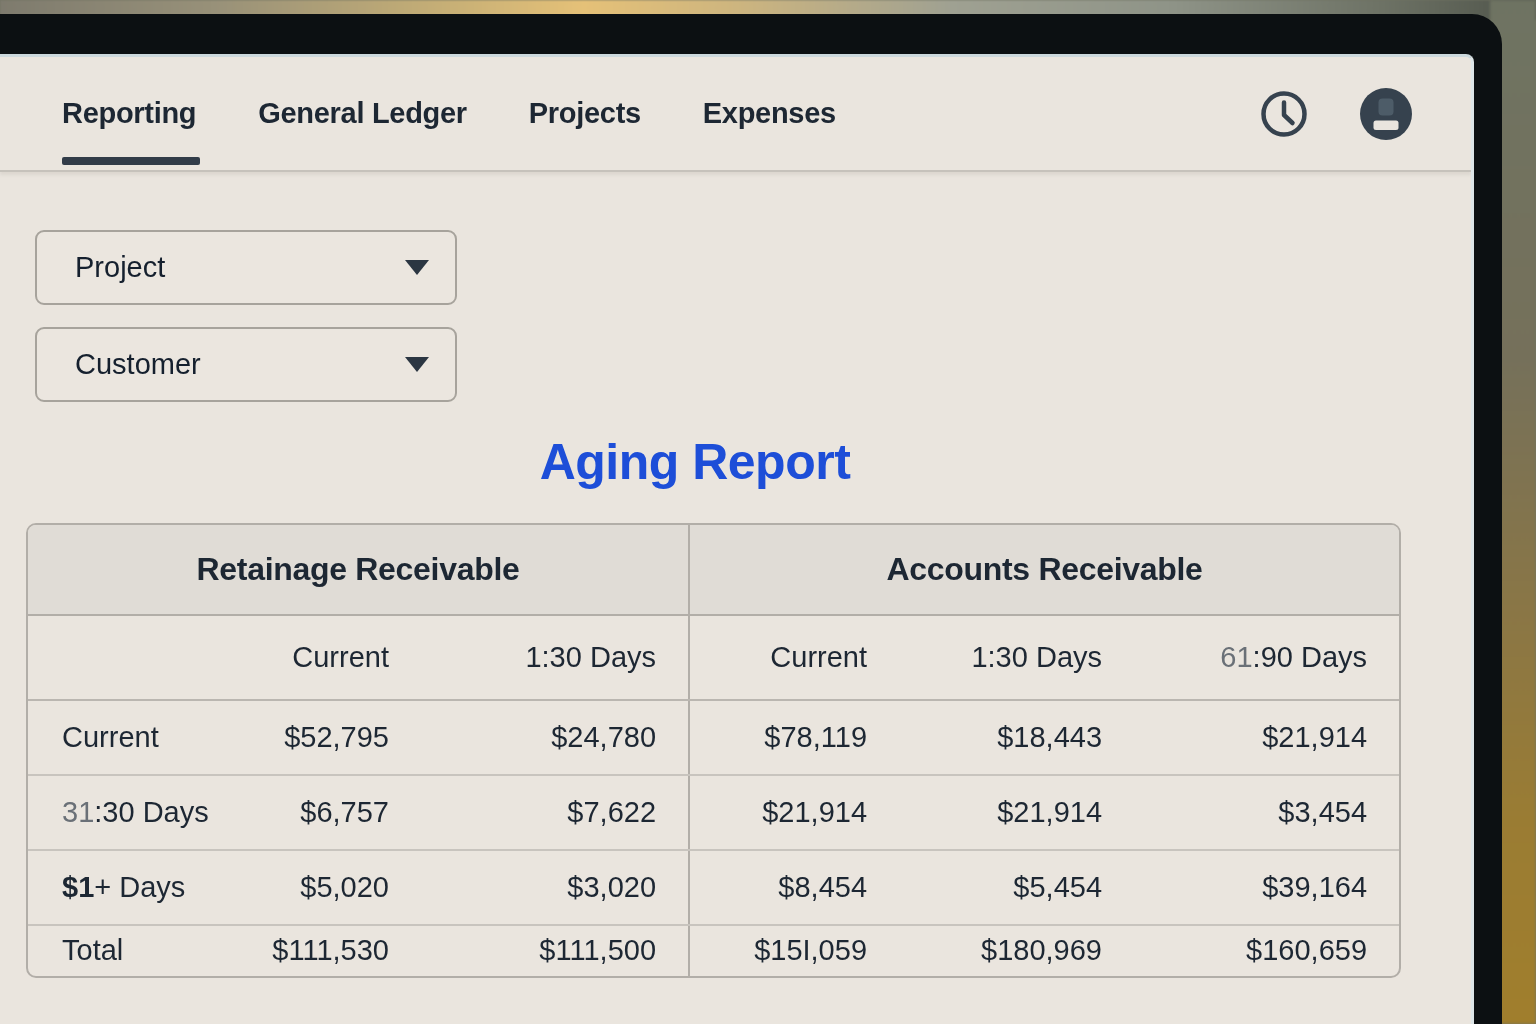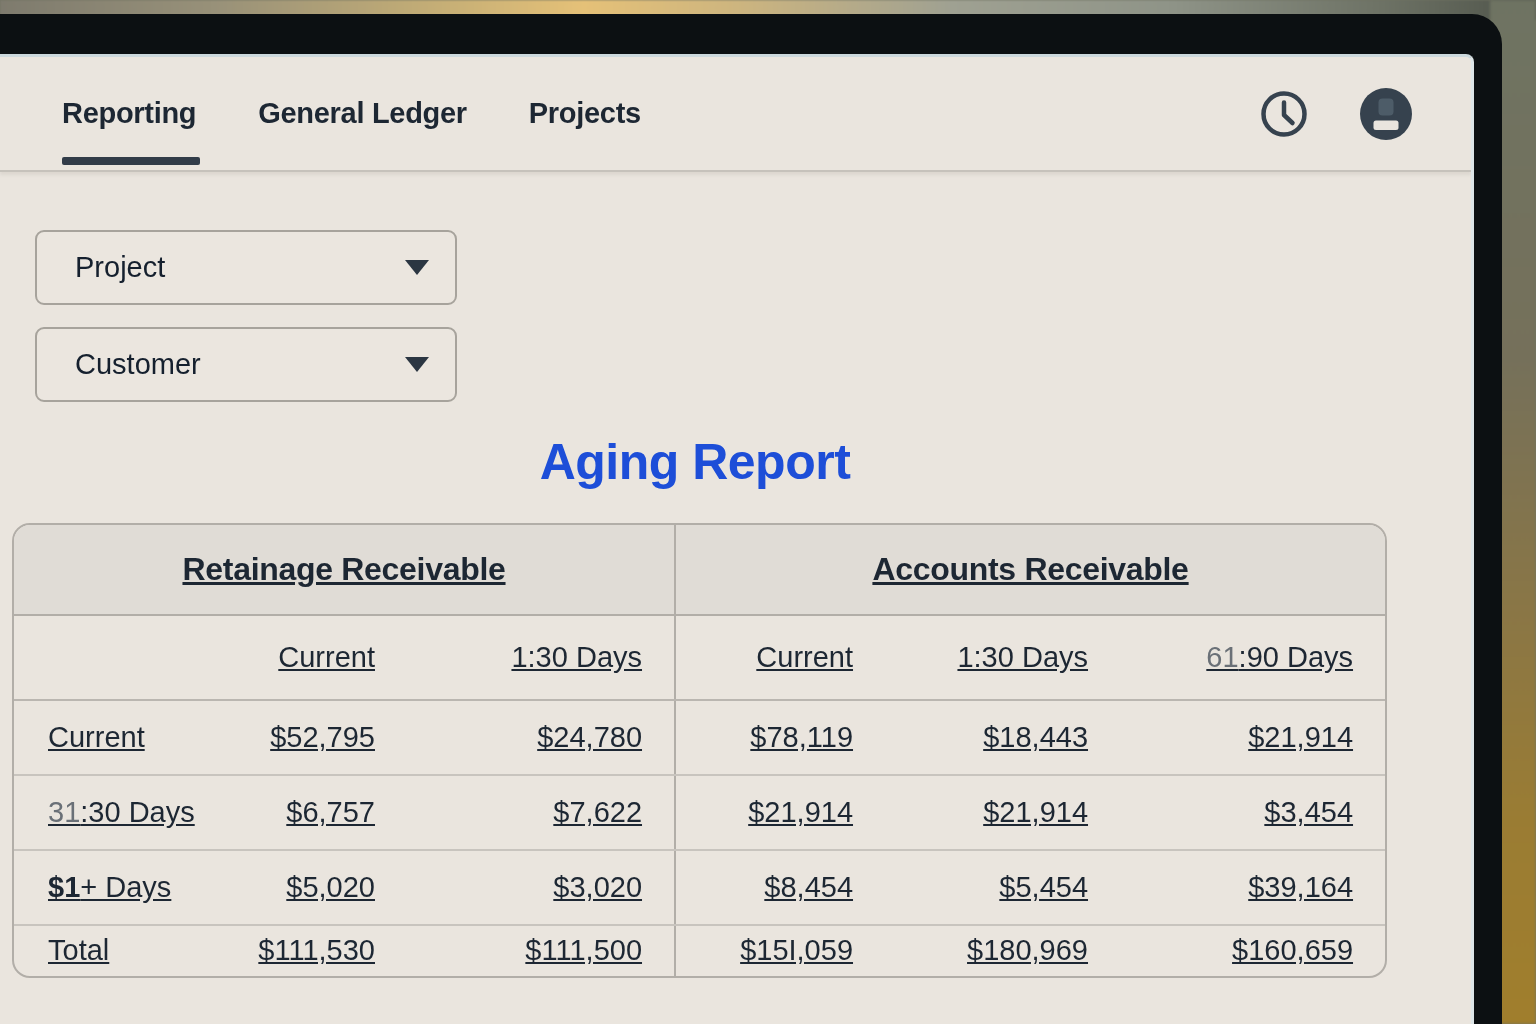--- a/index.html
+++ b/index.html
@@ -85,23 +85,23 @@
 
   
   .report-title {
     position:absolute; left:0; top:376px; width:1390px;
     text-align:center;
     font-size:50px; font-weight:700; letter-spacing:-.5px; color:#1d4ed8;
   }
 
   
   .table-wrap {
-    position:absolute; left:12px; top:466px; width:1375px; height:455px;
-    border:2px solid #b2aea8; border-radius:18px;
-    overflow:hidden; background:#eae5de;text-decoration:underline;
+    position:absolute; left:26px; top:466px; width:1375px; height:455px;
+    border:2px solid #b2aea8; border-radius:10px;
+    overflow:hidden; background:#eae5de;
   }
   table { width:100%; height:100%; border-collapse:collapse; table-layout:fixed; }
   col.c-label { width:193px; }
   col.c-rc { width:200px; }
   col.c-r130 { width:268px; }
   col.c-ac { width:210px; }
   col.c-a130 { width:235px; }
   col.c-a6190 { width:265px; }
 
   th, td { font-weight:400; color:#1d2733; }
@@ -132,20 +132,21 @@
 <div class="bg-top"></div>
 <div class="bg-right"></div>
 <div class="bezel"></div>
 
 <div class="screen">
 
   <div class="nav">
     <div class="tab active">Reporting</div>
     <div class="tab">General Ledger</div>
     <div class="tab">Projects</div>
+    <div class="tab">Expenses</div>
 
     <div class="nav-icons">
       <div class="icon-btn">
         <svg width="50" height="50" viewBox="0 0 50 50">
           <circle cx="25" cy="25" r="20.5" fill="none" stroke="#36424e" stroke-width="4.5"></circle>
           <polyline points="25,13.5 25,26 33.5,34" fill="none" stroke="#36424e" stroke-width="4.5" stroke-linecap="round" stroke-linejoin="round"></polyline>
         </svg>
       </div>
       <div class="icon-btn">
         <svg width="54" height="54" viewBox="0 0 54 54">

